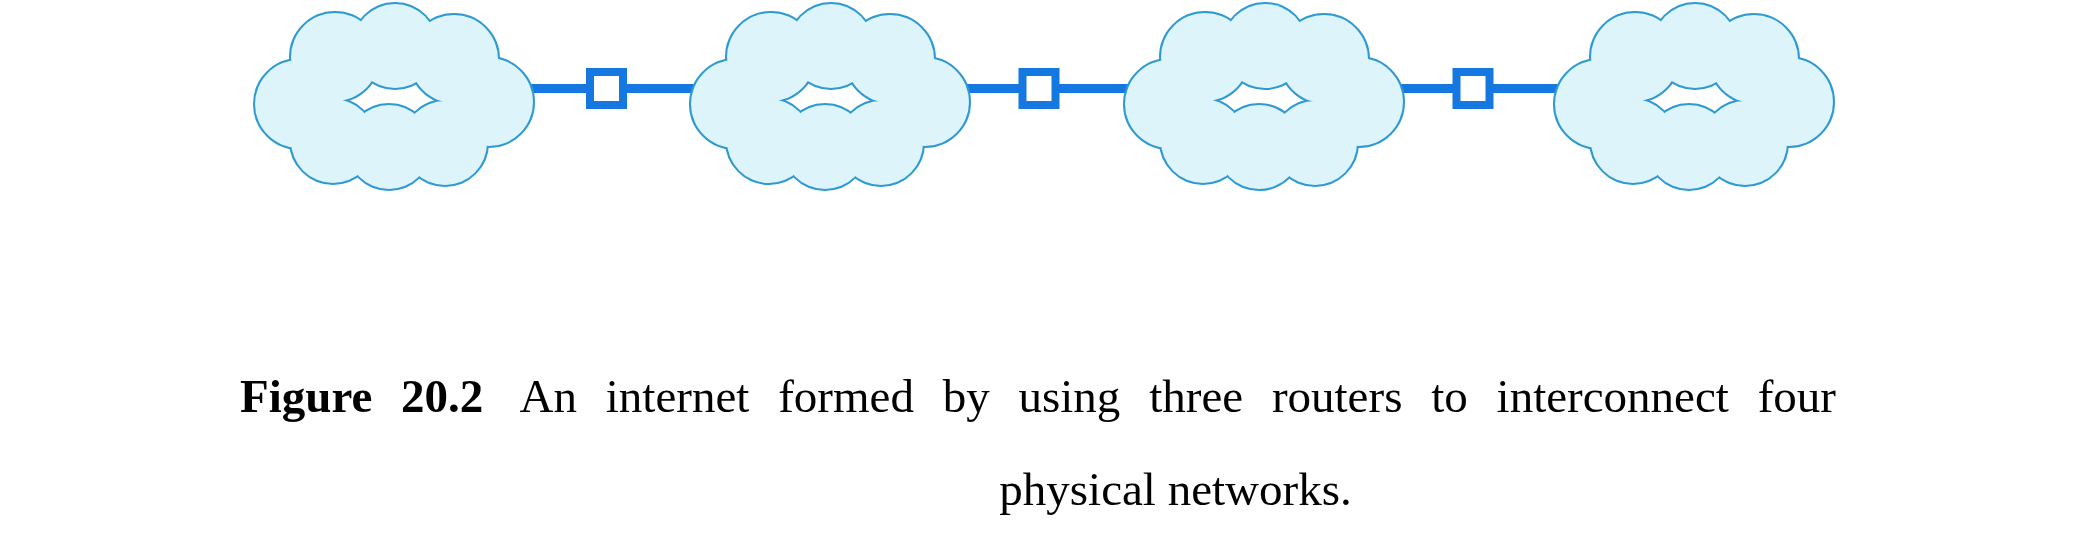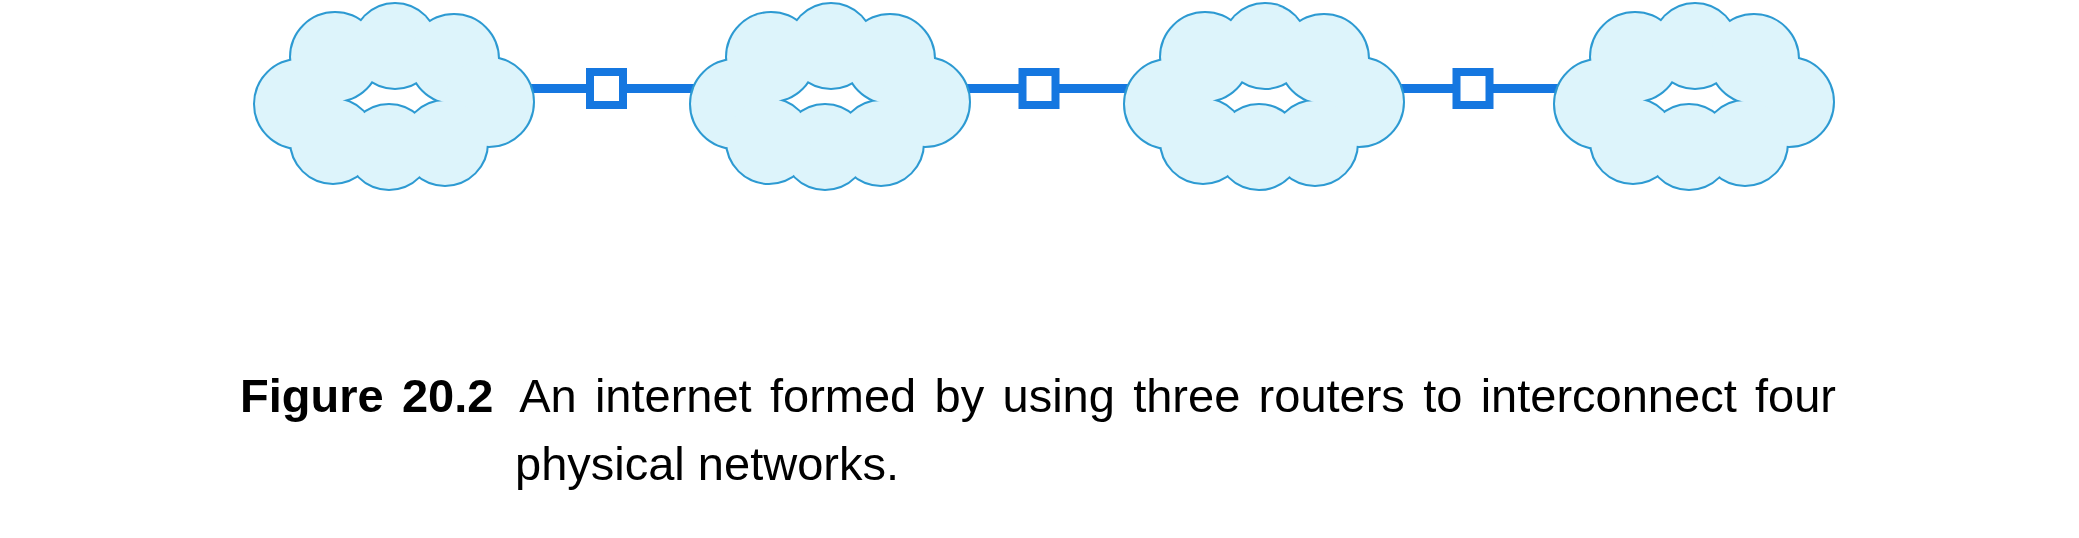--- a/index.html
+++ b/index.html
@@ -6,21 +6,21 @@
     margin: 0;
     padding: 0;
     background: var(--background, #ffffff);
   }
   .page {
     position: relative;
     width: 2079px;
     height: 538px;
     background: var(--background, #ffffff);
     overflow: hidden;
-    font-family: Liberation Sans, sans-serif;
+    font-family: Liberation Serif, serif;
   }
   .diagram-svg {
     position: absolute;
     left: 0;
     top: 0;
   }
   .cloud-stroked {
     fill: var(--cloud-fill, #ddf4fb);
     stroke: var(--cloud-outline, #2d9ad2);
     stroke-width: 4;
@@ -50,21 +50,22 @@
   .cap-line1 {
     text-align: justify;
     text-align-last: justify;
   }
   .cap-label {
     font-weight: bold;
     margin-right: 10px;
   }
   .cap-line2 {
     margin-left: 275px;
-    text-align: left;
+    text-align: center;
+    margin-top: 25px;
   }
 </style>
 </head>
 <body>
 
 <div class="page">
 
   <svg class="diagram-svg" width="2079" height="210" viewBox="0 0 2079 210">
     <defs>
       <g id="cloud-shape">

